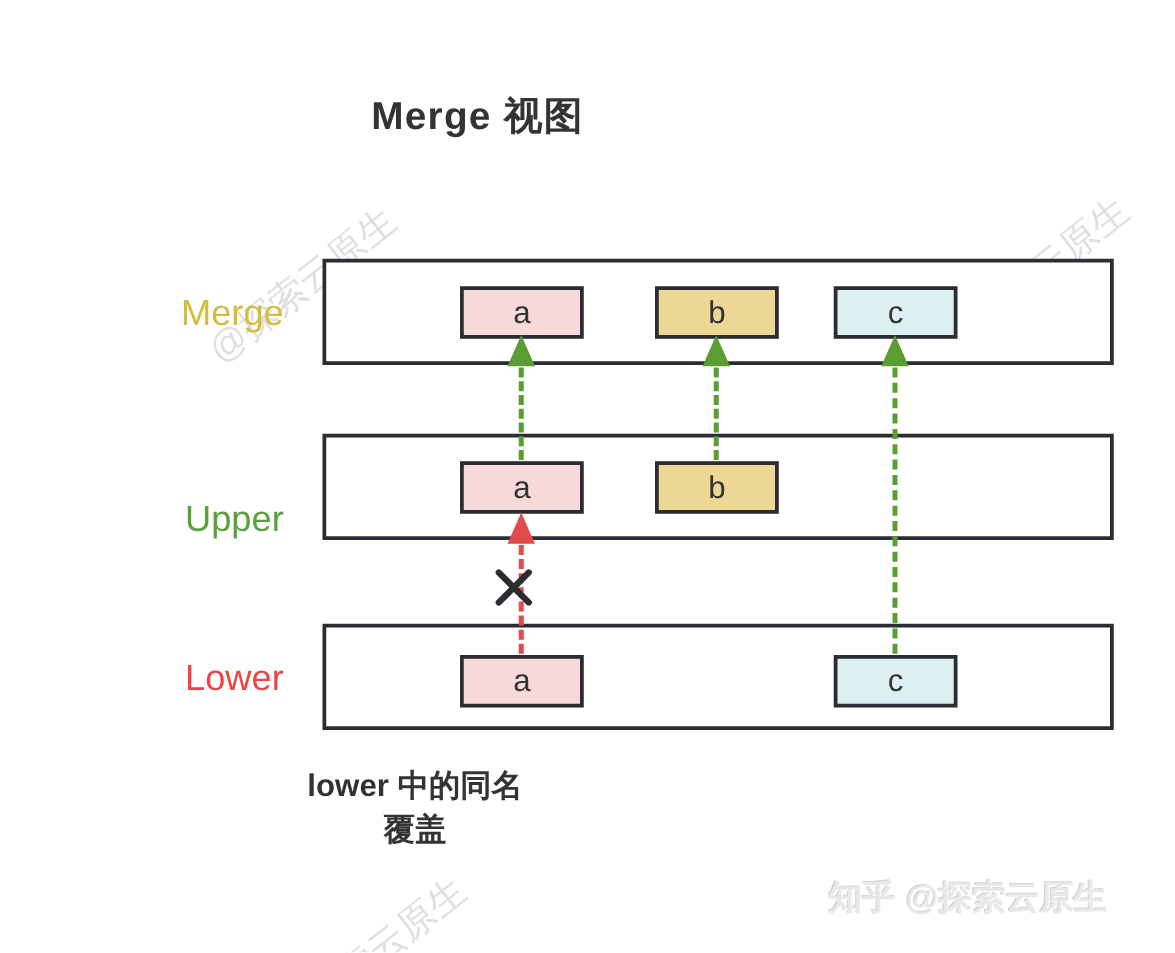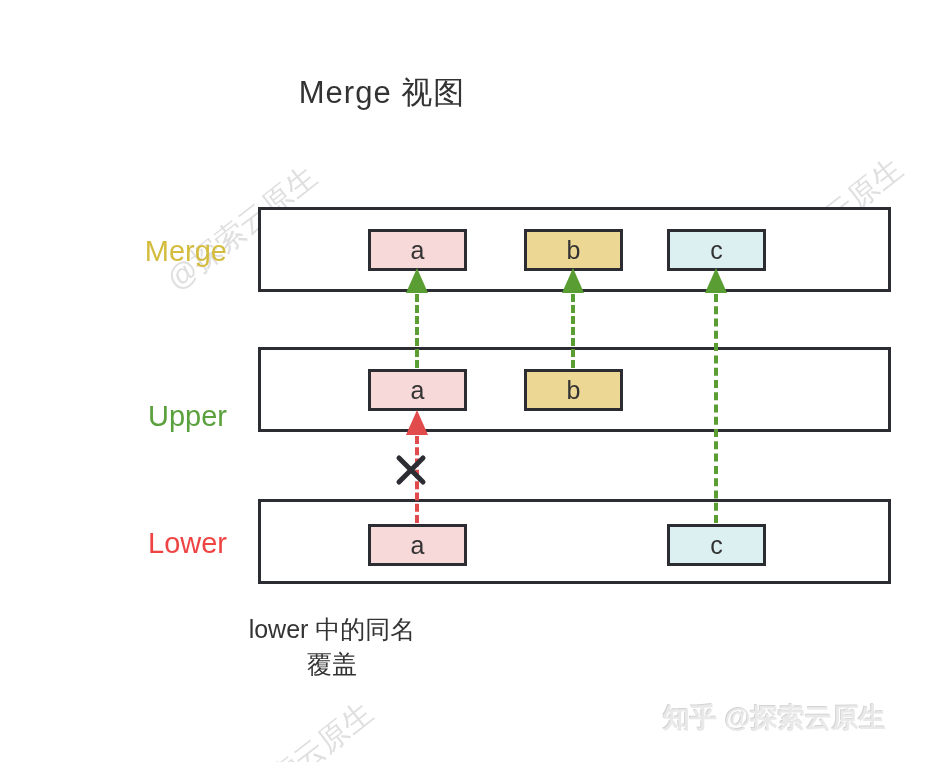--- a/index.html
+++ b/index.html
@@ -13,21 +13,21 @@
     background: #ffffff;
     overflow: hidden;
   }
 
   .title {
     position: absolute;
     left: 0; top: 72px;
     width: 764px;
     text-align: center;
     font-size: 31px;
-    font-weight: 400;
+    font-weight: 700;
     color: #333333;
     letter-spacing: 1px;
   }
 
   
   .wm-diag {
     position: absolute;
     width: 240px;
     text-align: center;
     font-size: 30px;
@@ -134,21 +134,21 @@
     z-index: 6;
   }
 
   
   .annotation {
     position: absolute;
     left: 182px; top: 612px;
     width: 300px;
     text-align: center;
     font-size: 25px;
-    font-weight: 400;
+    font-weight: 700;
     color: #333333;
     line-height: 35px;
     z-index: 2;
   }
 </style>
 </head>
 <body>
 
 <div class="canvas">
 

